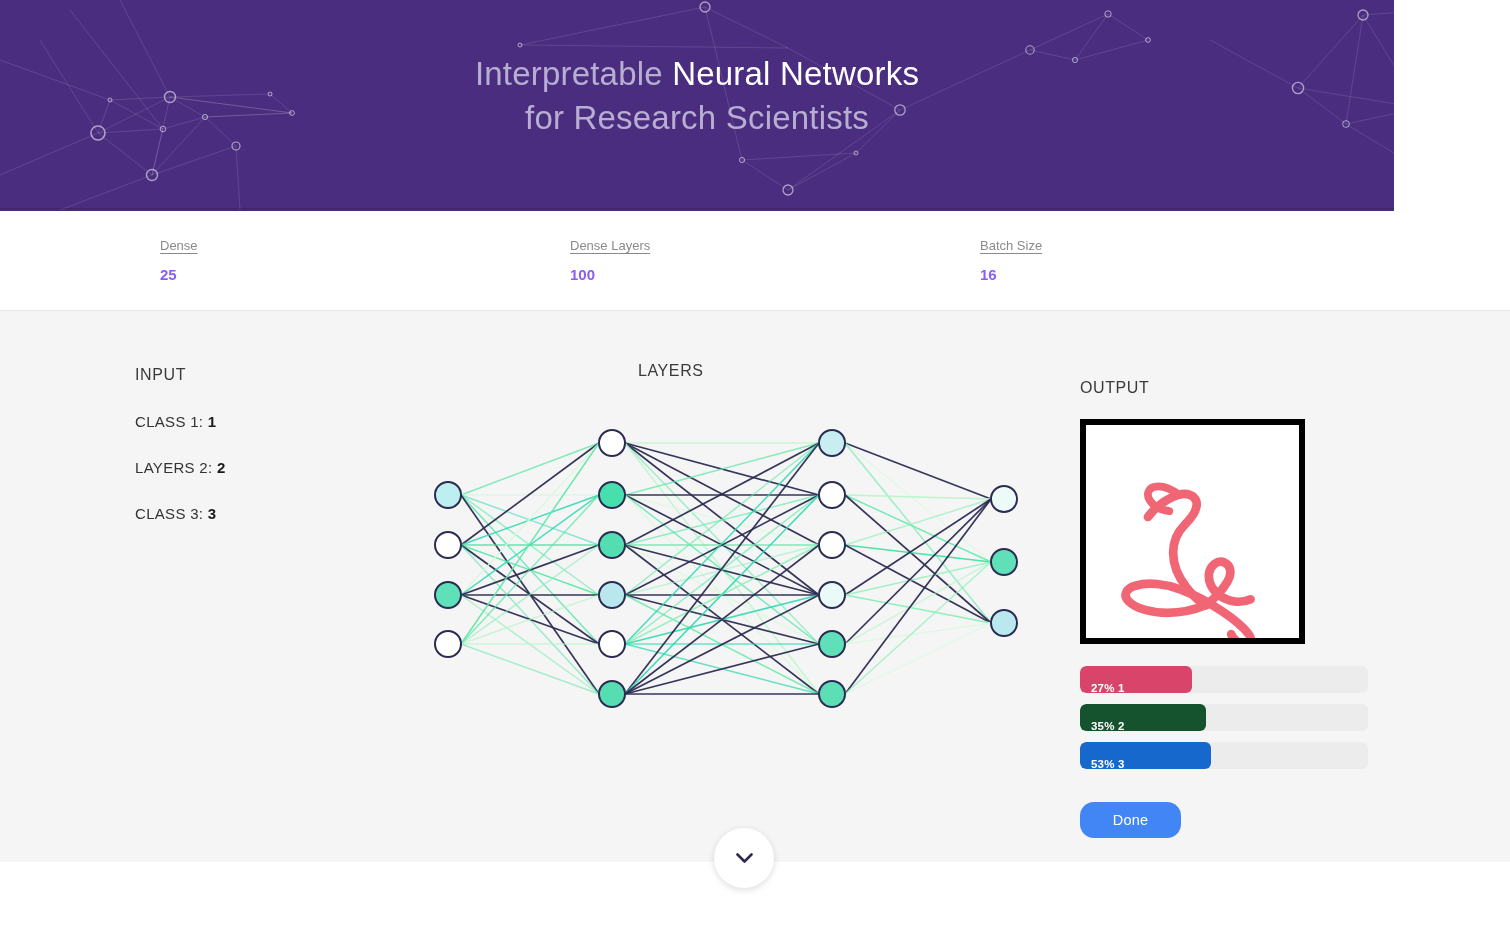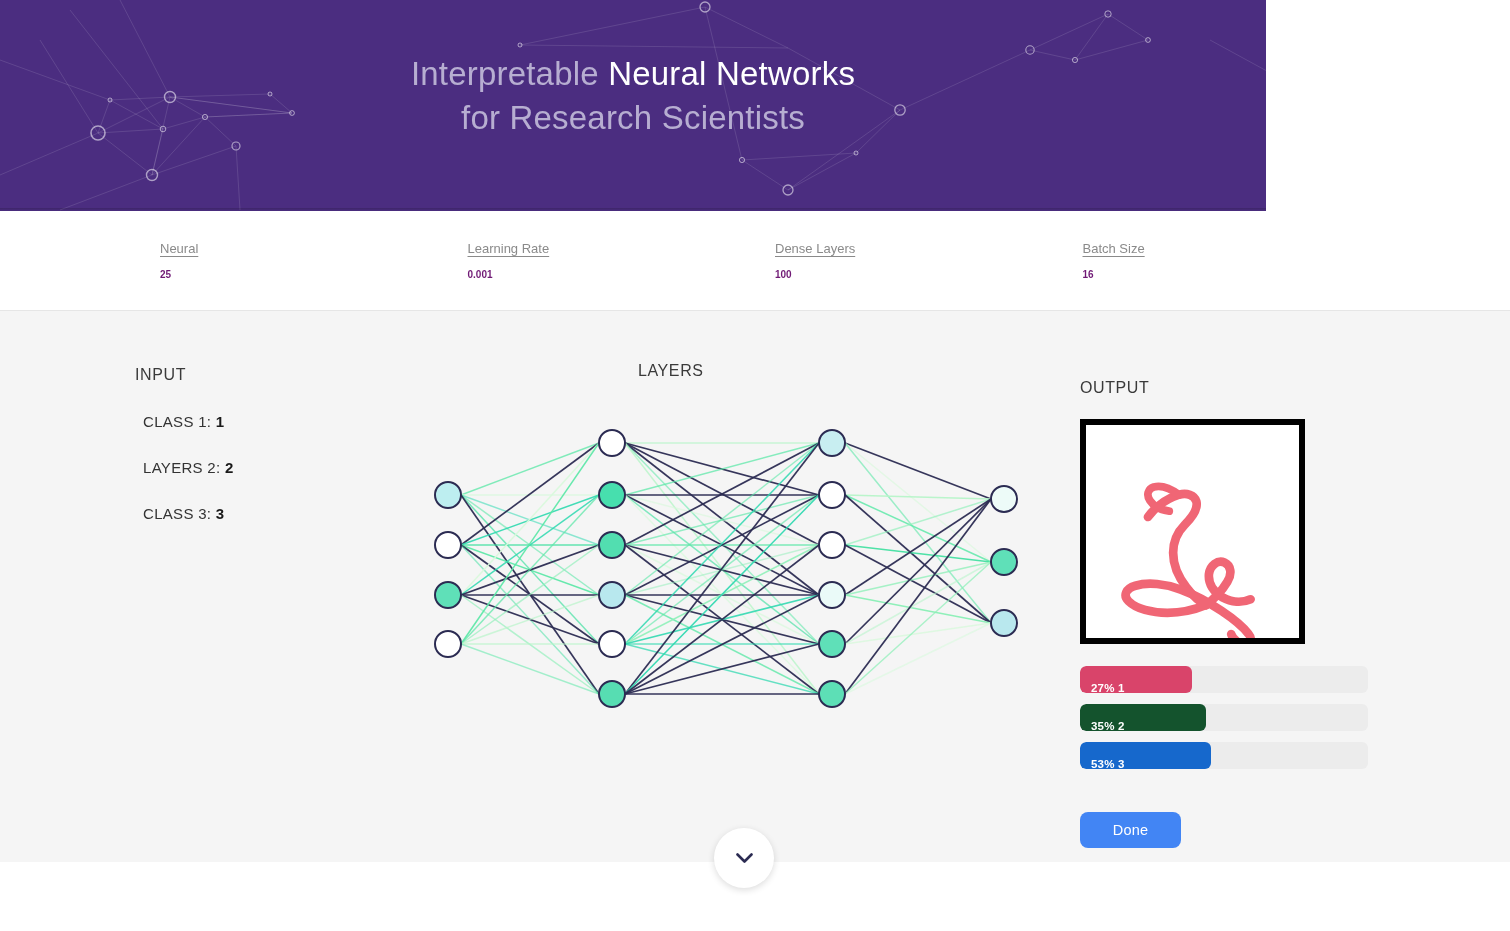--- a/index.html
+++ b/index.html
@@ -14,21 +14,21 @@
 
   #app {
     position: relative;
     width: 1510px;
     height: 931px;
   }
 
   
   .header {
     position: relative;
-    width: 1266px;
+    width: 1394px;
     height: 211px;
     background: #4b2d80;
     overflow: hidden;
   }
   .header-bg {
     position: absolute;
     inset: 0;
     width: 1510px;
     height: 211px;
     display: block;
@@ -75,22 +75,22 @@
     gap: 13px;
   }
   .stat-label {
     font-size: 13px;
     color: #8a8a8a;
     text-decoration: underline;
     text-underline-offset: 3px;
     font-weight: 400;
   }
   .stat-value {
-    font-size: 10px;
-    color: #701a75;
+    font-size: 15px;
+    color: #8b5cf6;
     font-weight: bold;
   }
 
   
   .content {
     position: relative;
     width: 1510px;
     height: 551px;
     background: #f5f5f5;
   }
@@ -105,21 +105,20 @@
 
   
   .input-panel { position: absolute; left: 135px; top: 55px; }
   .input-panel .section-heading { position: static; display: block; margin-bottom: 29px; }
   .class-row {
     font-size: 15px;
     color: #333333;
     letter-spacing: 0.3px;
     margin-bottom: 29px;
     white-space: nowrap;
-    margin-left: 8px;
   }
   .class-row b { font-weight: bold; color: #1a1a1a; }
 
   
   .layers-heading { left: 638px; top: 51px; }
   .nn-svg {
     position: absolute;
     left: 410px;
     top: 75px;
     width: 640px;
@@ -161,26 +160,26 @@
   .bar-label {
     font-size: 11.5px;
     color: #ffffff;
     font-weight: bold;
     white-space: nowrap;
     letter-spacing: 0.2px;
     margin-top: 16px;
   }
 
   .done-button {
-    margin-top: 32px;
+    margin-top: 22px;
     width: 101px;
     height: 36px;
     background: #4285f4;
     border: none;
-    border-radius: 8px;
+    border-radius: 14px;
     color: #ffffff;
     font-size: 14.5px;
     font-family: "Liberation Sans", sans-serif;
     cursor: pointer;
     letter-spacing: 0.2px;
   }
 
   
   .scroll-btn {
     position: absolute;
@@ -263,26 +262,22 @@
 
     <div class="header-title-wrap">
       <div class="title-line"><span class="title-dim">Interpretable </span><span class="title-bright">Neural Networks</span></div>
       <div class="title-line title-dim">for Research Scientists</div>
     </div>
     <div class="header-shadow"></div>
   </div>
 
   <div class="stats-bar">
     <div class="stat">
-      <span class="stat-label">Neural</span>
+      <span class="stat-label">Dense</span>
       <span class="stat-value">25</span>
-    </div>
-    <div class="stat">
-      <span class="stat-label">Learning Rate</span>
-      <span class="stat-value">0.001</span>
     </div>
     <div class="stat">
       <span class="stat-label">Dense Layers</span>
       <span class="stat-value">100</span>
     </div>
     <div class="stat">
       <span class="stat-label">Batch Size</span>
       <span class="stat-value">16</span>
     </div>
   </div>

